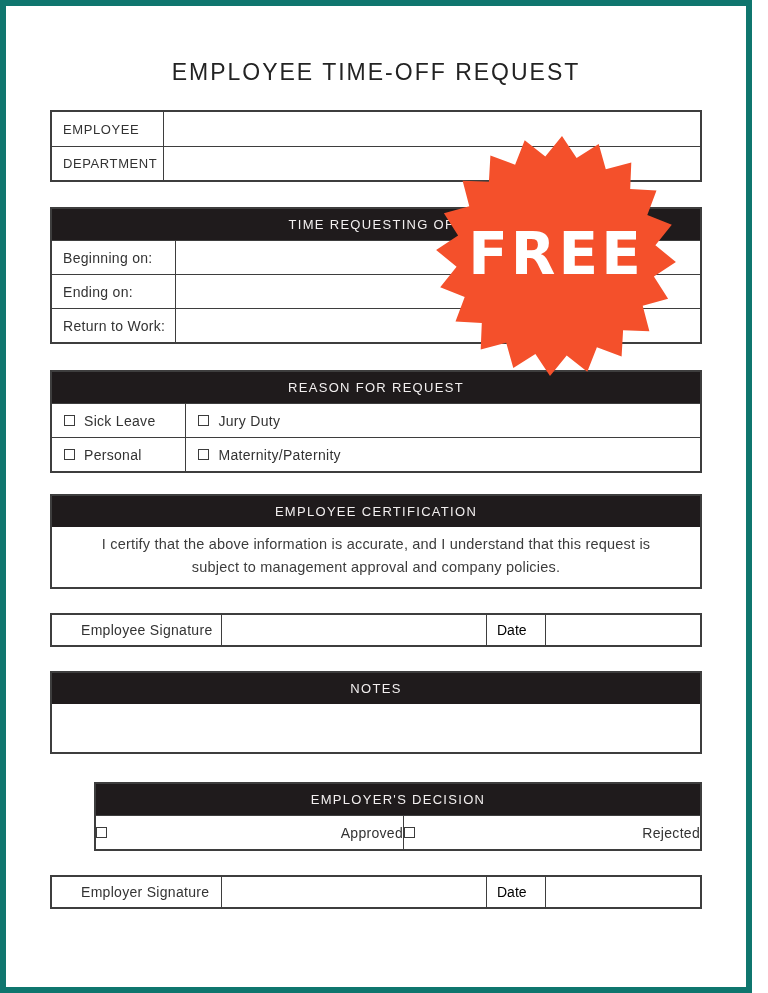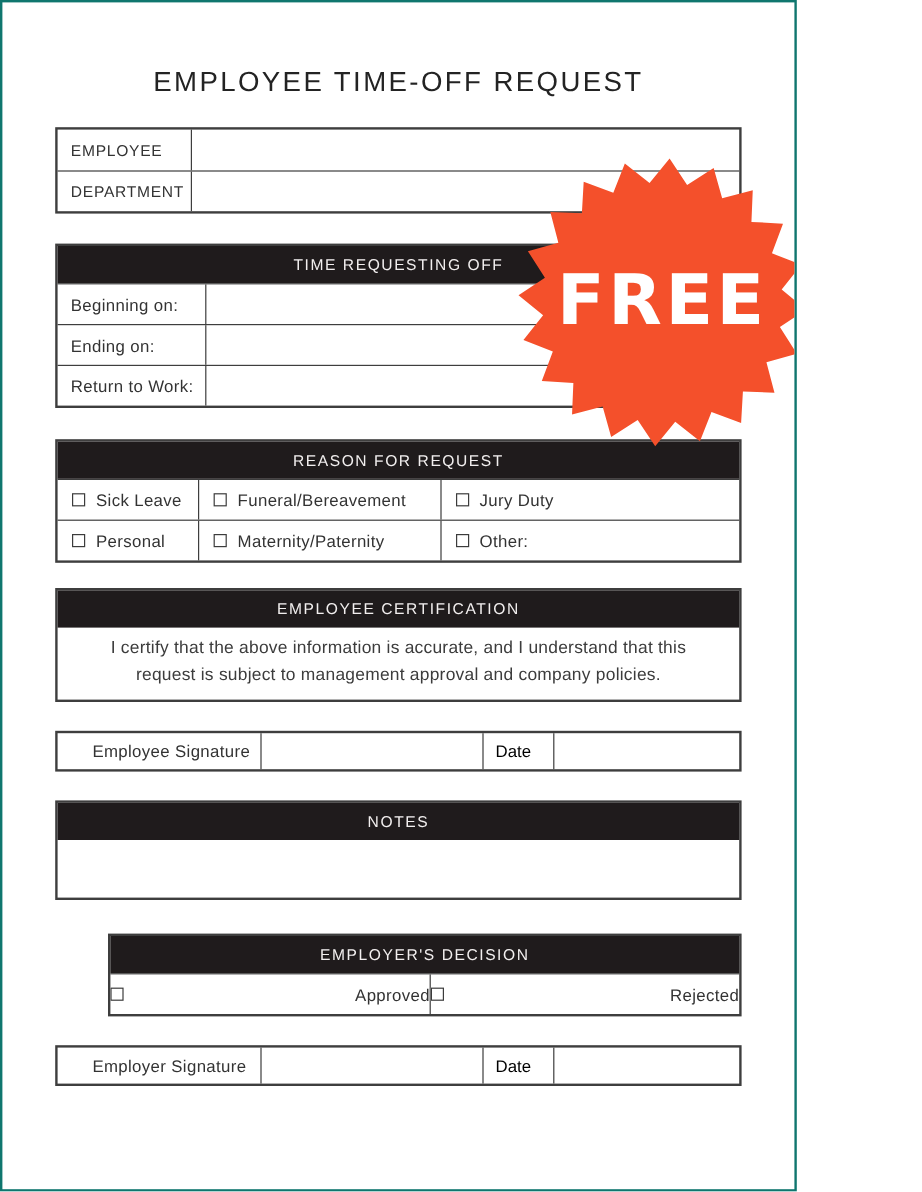--- a/index.html
+++ b/index.html
@@ -1,24 +1,24 @@
 <!DOCTYPE html>
 <html><head>
 <meta charset="utf-8">
 <style>
   * { margin: 0; padding: 0; box-sizing: border-box; }
   html, body { background: #fff; }
   body { font-family: "Liberation Sans", sans-serif; }
 
   .page {
     position: relative;
-    width: 664px;
+    width: 752px;
     height: 993px;
     background: #ffffff;
-    border: 2px solid #0f766e;
+    border: 6px solid #0f766e;
     overflow: hidden;
   }
 
   .content { margin: 0 44px; }
 
   .page-title {
     margin-top: 50px;
     height: 32px;
     line-height: 32px;
     text-align: center;
@@ -203,43 +203,35 @@
     </div>
 
     <div class="tbl reason mt-26">
       <div class="bar">REASON FOR REQUEST</div>
 
       <div class="row">
         <div class="opt-cell c1">
           <span class="checkbox"></span>
           <span>Sick Leave</span>
         </div>
+        <div class="opt-cell c3">
+          <span class="checkbox"></span>
+          <span>Jury Duty</span>
+        </div>
+      </div>
+
+
+      <div class="row">
+        <div class="opt-cell c1">
+          <span class="checkbox"></span>
+          <span>Personal</span>
+        </div>
         <div class="opt-cell c2">
           <span class="checkbox"></span>
-          <span>Funeral/Bereavement</span>
-        </div>
-        <div class="opt-cell c3">
-          <span class="checkbox"></span>
-          <span>Jury Duty</span>
-        </div>
-      </div>
-
-
-      <div class="row">
-        <div class="opt-cell c1">
-          <span class="checkbox"></span>
-          <span>Personal</span>
-        </div>
-        <div class="opt-cell c2">
-          <span class="checkbox"></span>
           <span>Maternity/Paternity</span>
-        </div>
-        <div class="opt-cell c3">
-          <span class="checkbox"></span>
-          <span>Other:</span>
         </div>
       </div>
     </div>
 
     <div class="tbl mt-21">
       <div class="bar">EMPLOYEE CERTIFICATION</div>
       <div class="cert-text">I certify that the above information is accurate, and I understand that this request is subject to management approval and company policies.</div>
     </div>
 
     <div class="sig-row mt-24">

